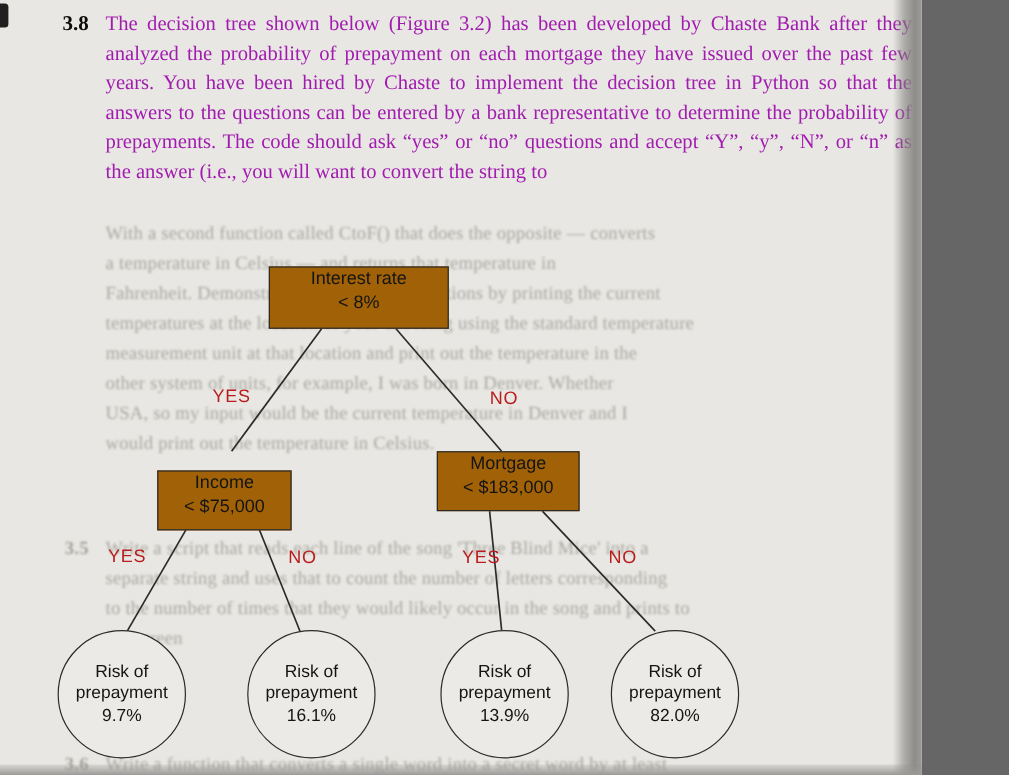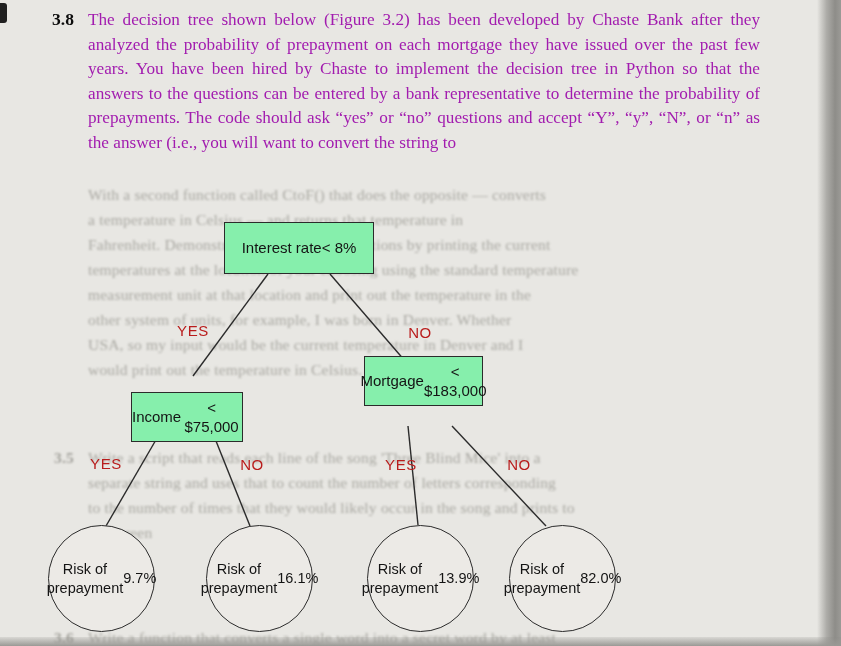--- a/index.html
+++ b/index.html
@@ -1,19 +1,19 @@
 <!DOCTYPE html>
 <html><head>
 <meta charset="utf-8">
 <style>
   * { box-sizing: border-box; }
   html,body { margin:0; padding:0; }
   body { background:#666; }
   .page {
-    position:relative; width:841px; height:646px;
+    position:relative; width:768px; height:646px;
     background:#e8e7e3; overflow:hidden;
     font-family:"Liberation Serif", serif;
   }
   
   .ghost {
     position:absolute; font:15.5px/1 "Liberation Serif", serif;
     color:#aaa9a3; filter:blur(1.1px); white-space:nowrap; z-index:1;
     letter-spacing:.2px;
   }
   .ghost.gnum { font-weight:bold; color:#a3a29c; }
@@ -24,30 +24,30 @@
     font-weight:bold; font-size:17.5px; color:#0c0c0c;
   }
   .problem p {
     margin:0; padding-left:36px; text-align:justify;
     font-size:17.2px; line-height:24.6px; color:#a21caf; font-weight:500;
   }
 
   .tree-lines { position:absolute; left:0; top:0; z-index:2; }
 
   .node {
-    position:absolute; display:flex; flex-direction:row;
-    align-items:center; justify-content:center;
-    border:1.4px solid #2b2b2b; background:#86efac;
+    position:absolute; display:flex; flex-direction:column;
+    align-items:center; justify-content:flex-start;
+    border:1.4px solid #2b2b2b; background:#a16207;
     font-family:"Liberation Sans", sans-serif; font-size:15px;
     line-height:1.3; color:#141414; text-align:center; z-index:3;
   }
   .leaf {
     position:absolute; width:107px; height:107px;
     border:1.4px solid #2b2b2b; border-radius:50%; background:#eceae6;
-    display:flex; flex-direction:row; align-items:center; justify-content:center;
+    display:flex; flex-direction:column; align-items:center; justify-content:center;
     font-family:"Liberation Sans", sans-serif; font-size:14.5px;
     line-height:1.28; color:#141414; text-align:center; z-index:3;
   }
   .leaf .lbl { width:84px; }
   .blabel {
     position:absolute; transform:translateX(-50%);
     font-family:"Liberation Sans", sans-serif; font-size:15px;
     color:#b91c1c; z-index:3; letter-spacing:.6px;
   }
 
@@ -107,21 +107,21 @@
   </div>
 
   <div class="blabel" style="left:193px;top:322px">YES</div>
   <div class="blabel" style="left:420px;top:324px">NO</div>
 
   <div class="node" style="left:131px;top:392px;width:112px;height:50px">
     <span>Income</span>
     <span>&lt; $75,000</span>
   </div>
 
-  <div class="node" style="left:364px;top:356px;width:119px;height:50px">
+  <div class="node" style="left:364px;top:376px;width:119px;height:50px">
     <span>Mortgage</span>
     <span>&lt; $183,000</span>
   </div>
 
   <div class="blabel" style="left:106px;top:455px">YES</div>
   <div class="blabel" style="left:252px;top:456px">NO</div>
   <div class="blabel" style="left:401px;top:456px">YES</div>
   <div class="blabel" style="left:519px;top:456px">NO</div>
 
   <div class="leaf" style="left:48px;top:525px">

